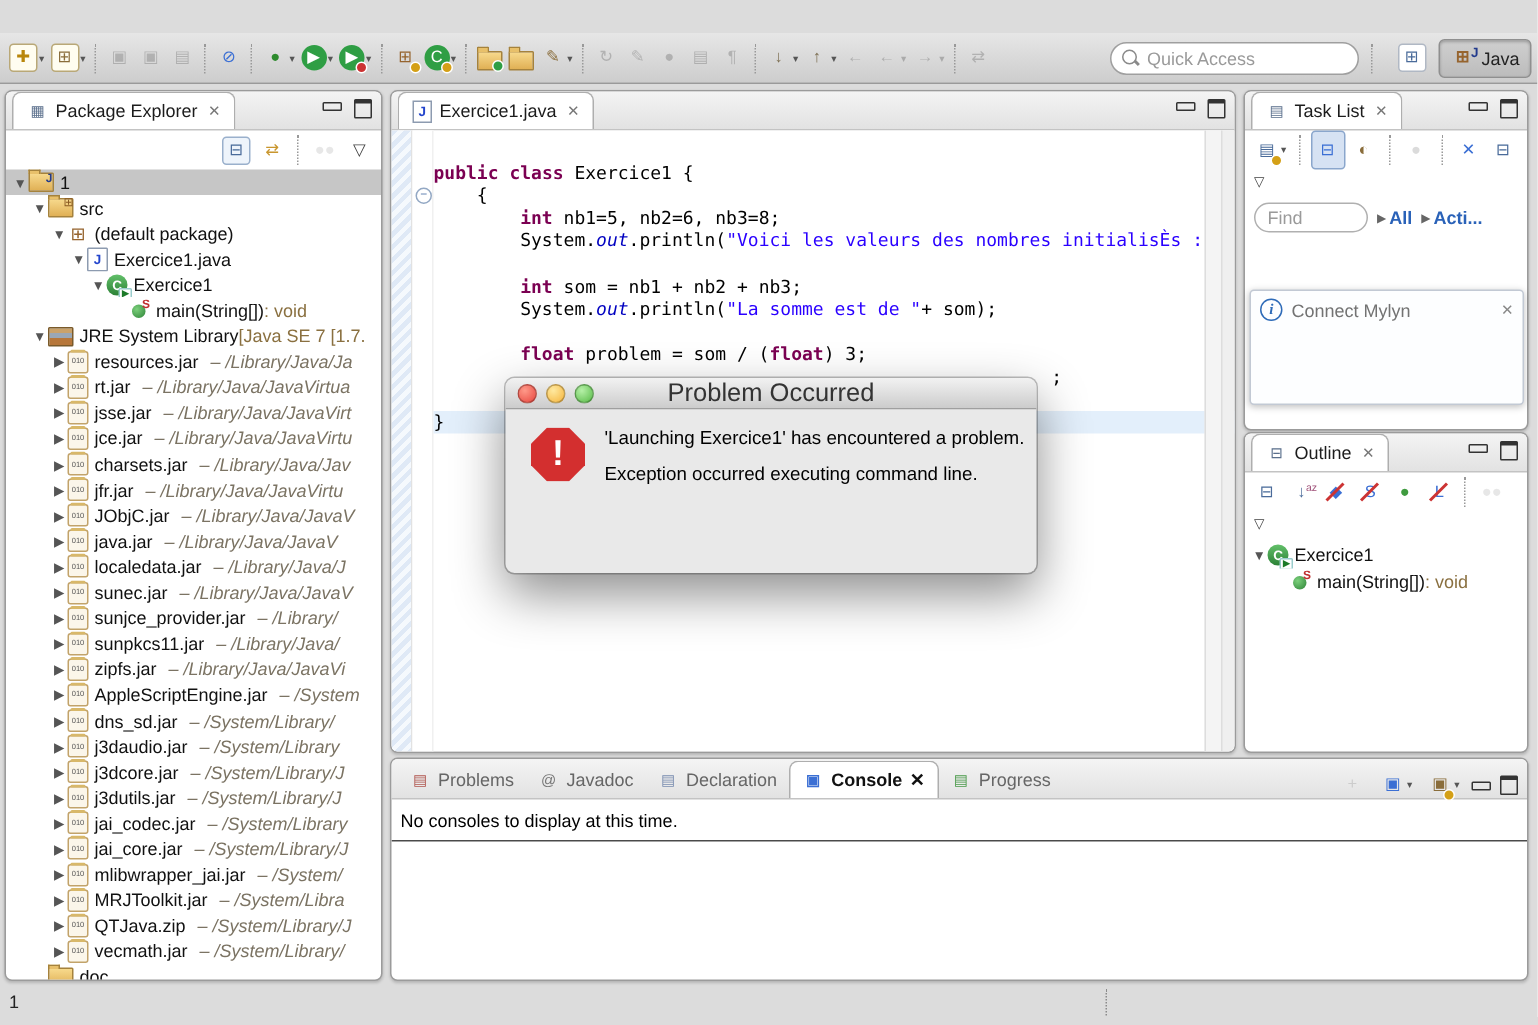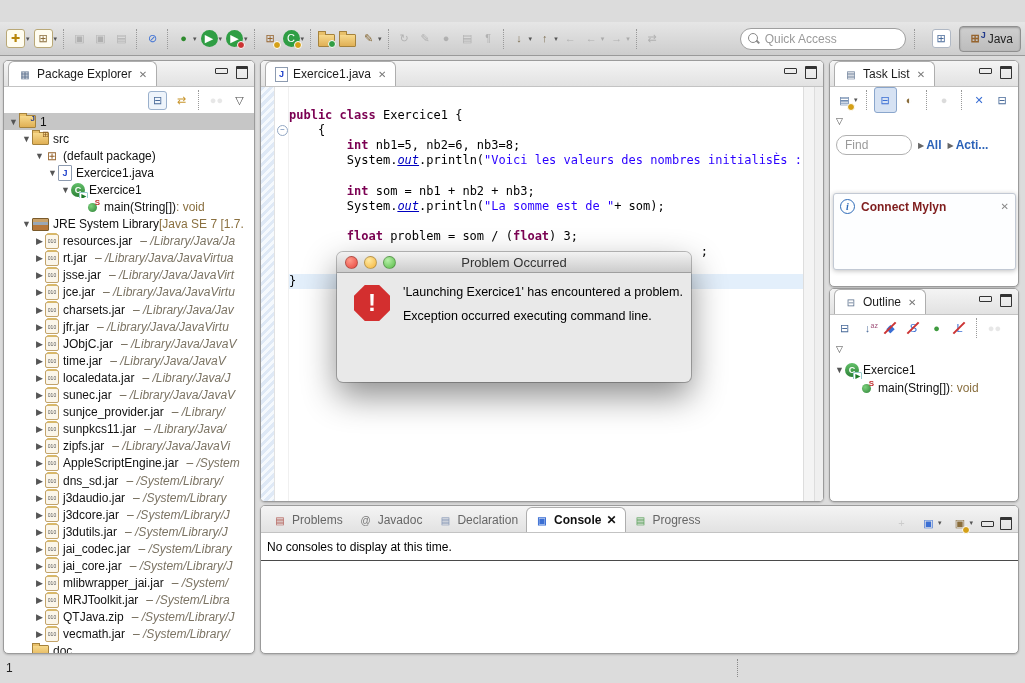--- a/index.html
+++ b/index.html
@@ -99,61 +99,61 @@
     background:repeating-linear-gradient(135deg,#dfe9f6 0 3px,#f5f9fd 3px 6px);border-right:1px solid #e2e2e2;}
   .foldcol{position:absolute;left:14px;top:0;bottom:0;width:13px;background:#fff;border-right:1px solid #f0f0f0;}
   .fold-minus{position:absolute;left:16px;width:9px;height:9px;border:1px solid #93a8c4;border-radius:50%;
     color:#5577aa;font-size:8px;line-height:8px;text-align:center;background:#fff;z-index:3;}
   #code{position:absolute;left:28px;top:6px;right:20px;font-family:"DejaVu Sans Mono",monospace;
     font-size:12px;line-height:15.1px;}
   .cline{height:15.1px;white-space:pre;}
   .cline.cur{background:#e3effb;margin-right:-20px;}
   .kw{color:#7b0052;font-weight:bold;}
   .str{color:#2a00ff;}
-  .fld{color:#0000c0;font-style:italic;text-decoration:underline;}
+  .fld{color:#0000c0;font-style:italic;}
   .pl{color:#000;}
   .vscroll{position:absolute;right:9px;top:0;bottom:0;width:10px;background:#f4f4f4;border-left:1px solid #ddd;}
   .ruler{position:absolute;right:0;top:0;bottom:0;width:8px;background:#efefef;border-left:1px solid #ddd;}
 
   
   .viewmenu-row{height:16px;display:flex;align-items:center;padding-left:6px;background:#fff;}
   .vmenu{font-size:9px;color:#444;}
   .find-row{display:flex;align-items:center;gap:6px;padding:6px 6px;background:#fff;}
   .find-input{width:58px;height:18px;border:1px solid #b0b0b0;border-radius:10px;font-size:12px;color:#333;
     padding:0 8px;outline:none;background:#fff;font-family:"Liberation Sans",sans-serif;}
   .find-input::placeholder{color:#9a9a9a;}
   .flt{display:inline-flex;align-items:center;gap:2px;font-size:12px;}
   .flt .fa{font-size:8px;color:#666;}
   .flt .lk{color:#2a62b8;font-weight:bold;}
 
   
   #mylyn{position:absolute;left:833px;top:193px;width:181px;height:75px;background:#fdfeff;
     border:1px solid #c2c9d4;border-radius:3px;box-shadow:0 1px 5px rgba(0,0,0,.25);z-index:20;font-size:12px;}
   .my-head{display:flex;align-items:center;gap:6px;padding:5px 6px 2px 6px;}
-  .my-title{font-weight:bold;color:#7f1d1d;flex:1;}
+  .my-title{font-weight:normal;color:#737373;flex:1;}
   .my-close{color:#888;font-size:10px;}
   .info-ic{width:13px;height:13px;border-radius:50%;border:1.5px solid #2e6bb8;color:#2e6bb8;
     font-family:"Liberation Serif",serif;font-weight:bold;font-style:italic;font-size:10px;
     display:inline-flex;align-items:center;justify-content:center;}
   .my-body{padding:1px 8px 0 26px;line-height:15px;color:#111;}
   .lnk{color:#2a62b8;text-decoration:underline;}
 
   
   .ctabs{display:flex;align-items:flex-end;height:25px;padding-left:4px;}
   .ctab{display:inline-flex;align-items:center;gap:5px;height:24px;padding:0 8px;font-size:12px;color:#666;}
   .ctab.active{background:#fff;border:1px solid #aeaeae;border-bottom:none;border-radius:6px 6px 0 0;color:#111;font-weight:bold;}
   .console-msg{font-size:12px;color:#000;padding:7px 6px 6px 6px;border-bottom:1px solid #4a4a4a;}
   .cons-tools{position:absolute;right:6px;top:5px;display:flex;align-items:center;gap:6px;}
 
   
   #dialog{position:absolute;left:337px;top:252px;width:354px;height:130px;border-radius:6px;
     background:#e9e9e9;box-shadow:0 14px 34px rgba(0,0,0,.45),0 0 0 1px rgba(0,0,0,.25);z-index:50;}
   .dlg-title{height:20px;border-radius:6px 6px 0 0;background:linear-gradient(#f2f2f2,#cccccc);
     border-bottom:1px solid #9f9f9f;position:relative;display:flex;align-items:center;justify-content:center;}
-  .dlg-title .txt{font-size:13px;color:#333;}
+  .dlg-title .txt{font-size:17px;color:#333;}
   .dlg-lights{position:absolute;left:8px;top:4px;display:flex;gap:6px;}
   .dl{width:11px;height:11px;border-radius:50%;border:1px solid rgba(0,0,0,.25);}
   .dl.red{background:radial-gradient(circle at 35% 30%,#ff9a8a,#e8473f);}
   .dl.yel{background:radial-gradient(circle at 35% 30%,#ffe9a0,#f5b53d);}
   .dl.grn{background:radial-gradient(circle at 35% 30%,#b6f0a8,#58bb47);}
   .err-ic{position:absolute;left:17px;top:33px;width:36px;height:36px;background:#d32f2f;
     clip-path:polygon(30% 0,70% 0,100% 30%,100% 70%,70% 100%,30% 100%,0 70%,0 30%);
     color:#fff;font-size:24px;font-weight:bold;display:flex;align-items:center;justify-content:center;}
   .dlg-msg1{position:absolute;left:66px;top:33px;font-size:12.5px;color:#000;}
   .dlg-msg2{position:absolute;left:66px;top:57px;font-size:12.5px;color:#000;}
@@ -394,21 +394,21 @@
         </div>
         <div class="trow" style="height: 17.1px; padding-left: 30px;">
           <span class="arr">▶</span>
           <span class="ic ic-jar">010</span>
           <span class="tlabel">JObjC.jar</span>
           <span class="tsub"> – /Library/Java/JavaV</span>
         </div>
         <div class="trow" style="height: 17.1px; padding-left: 30px;">
           <span class="arr">▶</span>
           <span class="ic ic-jar">010</span>
-          <span class="tlabel">time.jar</span>
+          <span class="tlabel">java.jar</span>
           <span class="tsub"> – /Library/Java/JavaV</span>
         </div>
         <div class="trow" style="height: 17.1px; padding-left: 30px;">
           <span class="arr">▶</span>
           <span class="ic ic-jar">010</span>
           <span class="tlabel">localedata.jar</span>
           <span class="tsub"> – /Library/Java/J</span>
         </div>
         <div class="trow" style="height: 17.1px; padding-left: 30px;">
           <span class="arr">▶</span>

